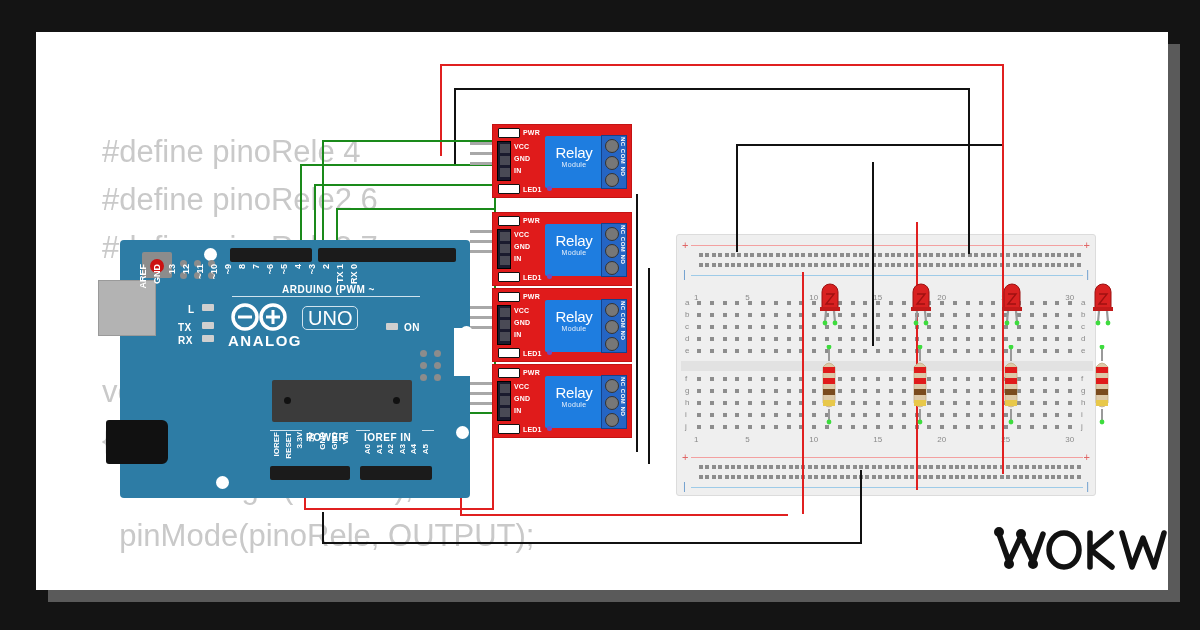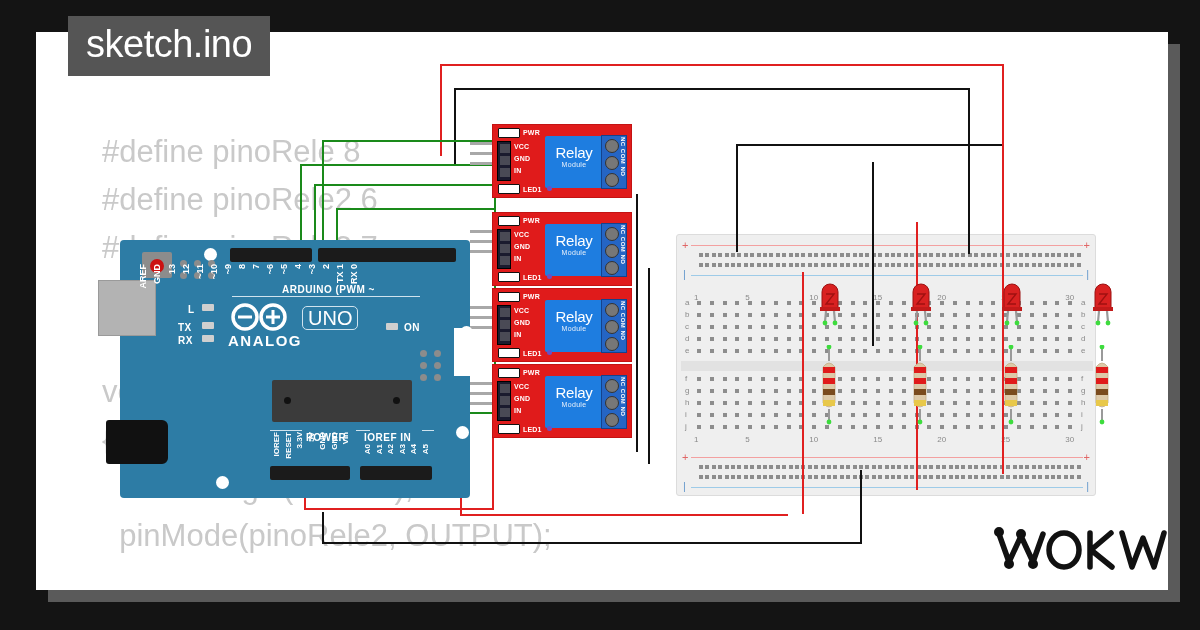--- a/index.html
+++ b/index.html
@@ -172,21 +172,21 @@
 </style>
 </head>
 <body>
 
 <div id="root">
 
   <div class="panel-shadow"></div>
 
   <div class="panel">
 
-    <div class="code" id="code-block"><div>#define pinoRele 8</div><div>#define pinoRele2 6</div><div>#define pinoRele3 7</div><div>#define pinoRele4 8</div><div></div><div>void setup()</div><div>{</div><div>  Serial.begin(115200);</div><div>  pinMode(pinoRele2, OUTPUT);</div></div>
+    <div class="code" id="code-block"><div>#define pinoRele 4</div><div>#define pinoRele2 6</div><div>#define pinoRele3 7</div><div>#define pinoRele4 8</div><div></div><div>void setup()</div><div>{</div><div>  Serial.begin(115200);</div><div>  pinMode(pinoRele, OUTPUT);</div></div>
 
     <div class="circuit">
 
       <div class="wire wire-red" style="left:404px; top:32px; width:2px; height:92px;"></div>
       <div class="wire wire-red" style="left:404px; top:32px; width:564px; height:2px;"></div>
       <div class="wire wire-red" style="left:966px; top:32px; width:2px; height:410px;"></div>
 
       <div class="wire wire-black" style="left:418px; top:56px; width:2px; height:76px;"></div>
       <div class="wire wire-black" style="left:418px; top:56px; width:516px; height:2px;"></div>
       <div class="wire wire-black" style="left:932px; top:56px; width:2px; height:166px;"></div>
@@ -1142,14 +1142,13 @@
             <path d="M131 11 L141 45 L152 16 L163 45 L173 11"></path>
             <path d="M184 20 L184 45"></path>
           </g>
           <circle cx="184" cy="10" r="4.5" fill="#111"></circle>
         </svg>
       </div>
 
     </div>
   </div>
 
-  <div class="file-tab">sketch.ino</div>
 </div>
 
 </body></html>

